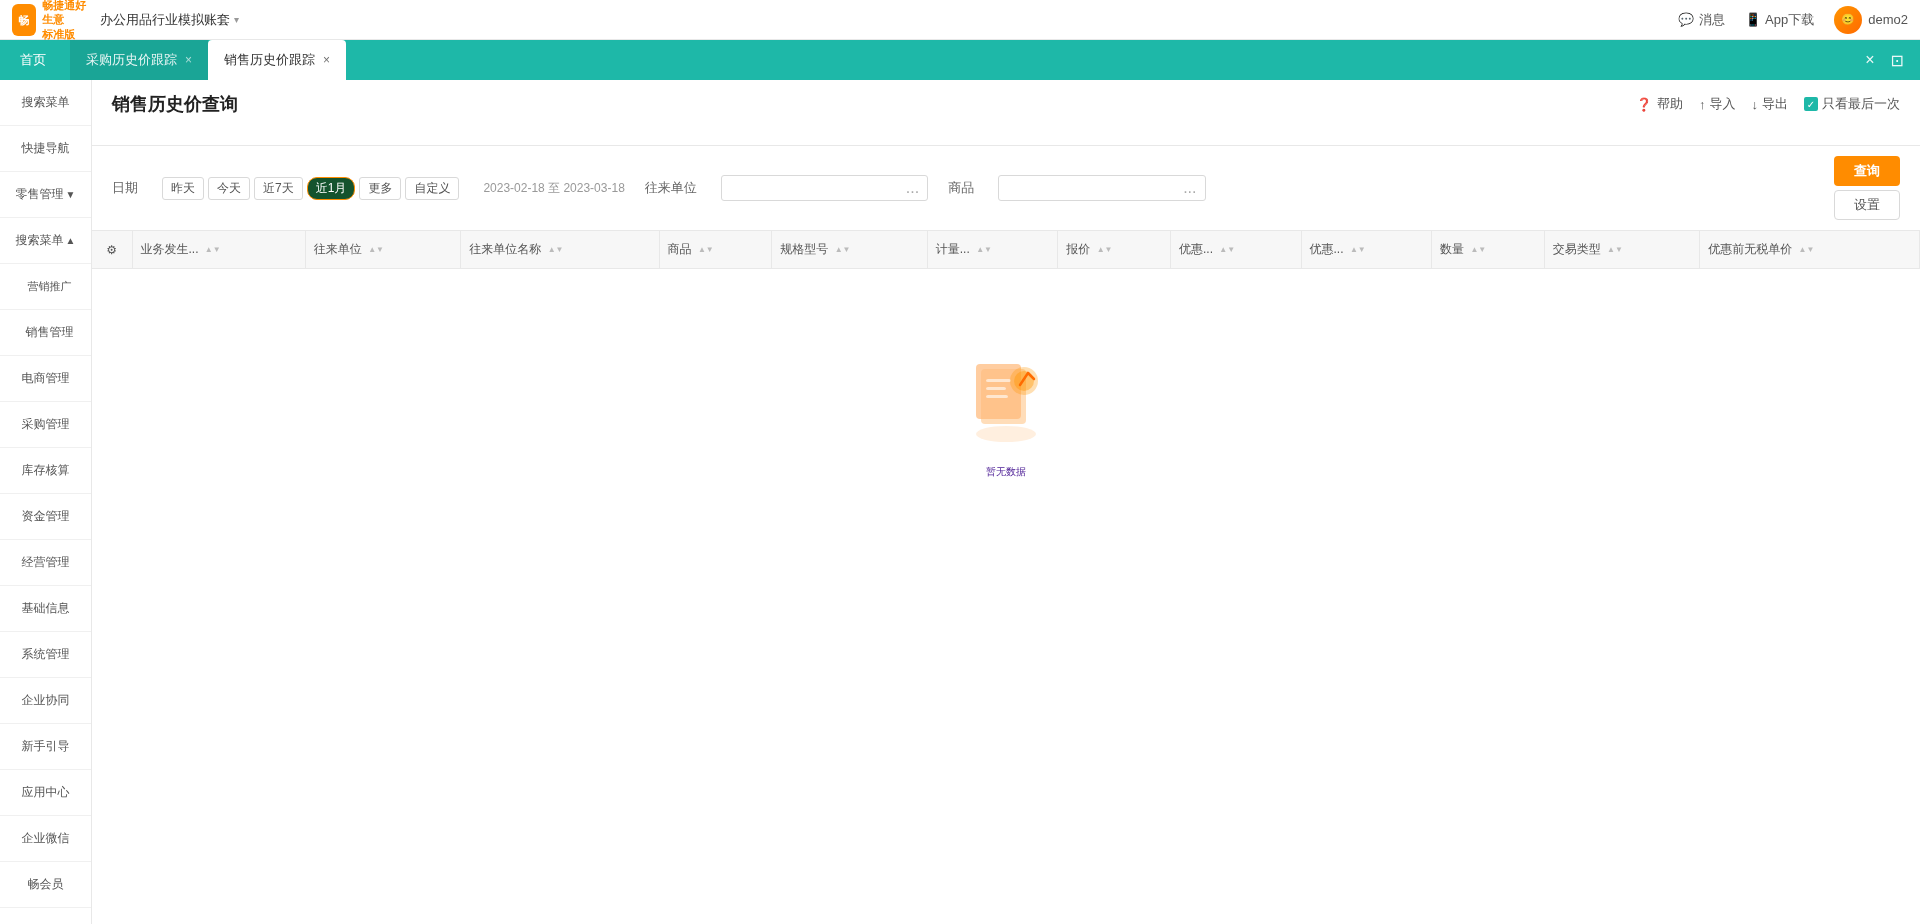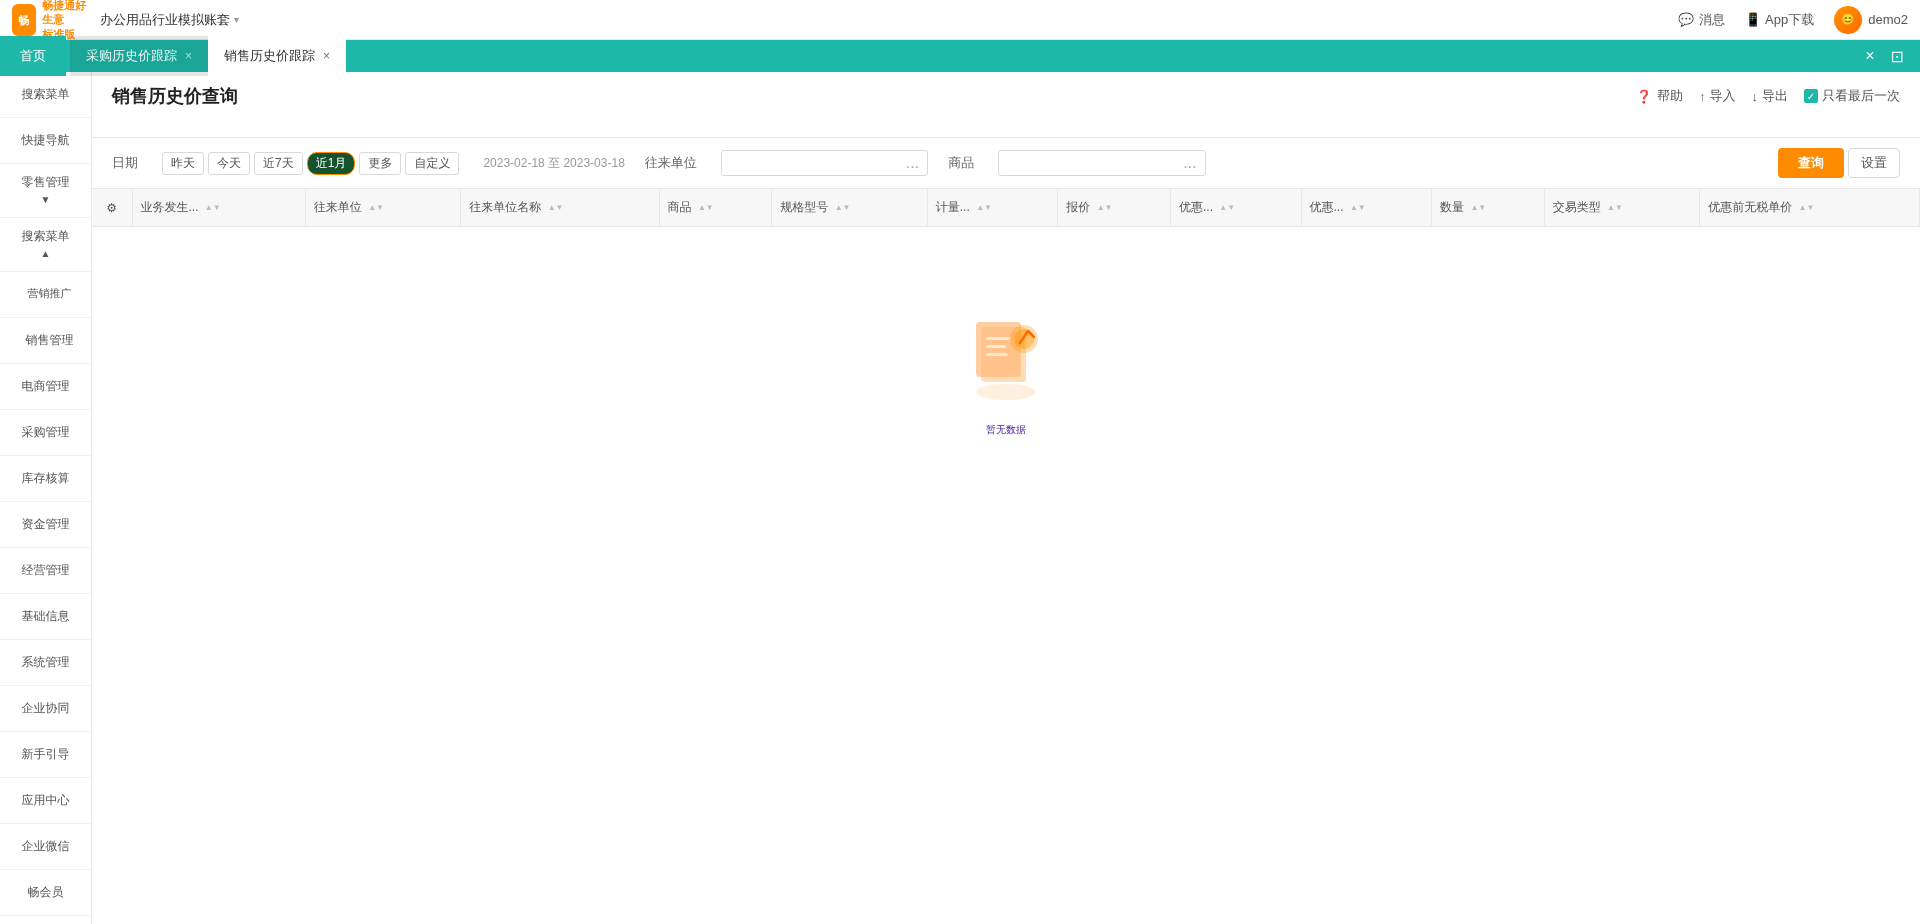--- a/index.html
+++ b/index.html
@@ -70,21 +70,21 @@
       background: linear-gradient(135deg, #ff9500, #ff6b00);
       display: flex;
       align-items: center;
       justify-content: center;
       color: white;
       font-size: 11px;
     }
 
     
     .tab-bar {
-      height: 32px;
+      height: 40px;
       background: #1eb8a8;
       display: flex;
       align-items: center;
       padding: 0 0;
       flex-shrink: 0;
       position: relative;
     }
     .tab-item {
       height: 40px;
       display: flex;
@@ -158,21 +158,21 @@
       cursor: pointer;
       font-size: 12px;
       color: #555;
       border-bottom: 1px solid #f0f0f0;
       min-height: 46px;
       text-align: center;
       line-height: 1.4;
       position: relative;
     }
     .sidebar-item.with-arrow {
-      flex-direction: column;
+      flex-direction: row;
       gap: 2px;
     }
     .sidebar-arrow { font-size: 10px; }
 
     
     .content-area {
       flex: 1;
       display: flex;
       flex-direction: column;
       overflow: hidden;
@@ -312,21 +312,21 @@
       background: white;
       color: #555;
       border: 1px solid #d9d9d9;
       border-radius: 4px;
       padding: 5px 12px;
       cursor: pointer;
       font-size: 13px;
     }
     .filter-buttons {
       display: flex;
-      flex-direction: row;
+      flex-direction: column;
       gap: 4px;
       margin-left: auto;
     }
 
     
     .table-container {
       flex: 1;
       overflow: auto;
       background: white;
       margin: 0;

